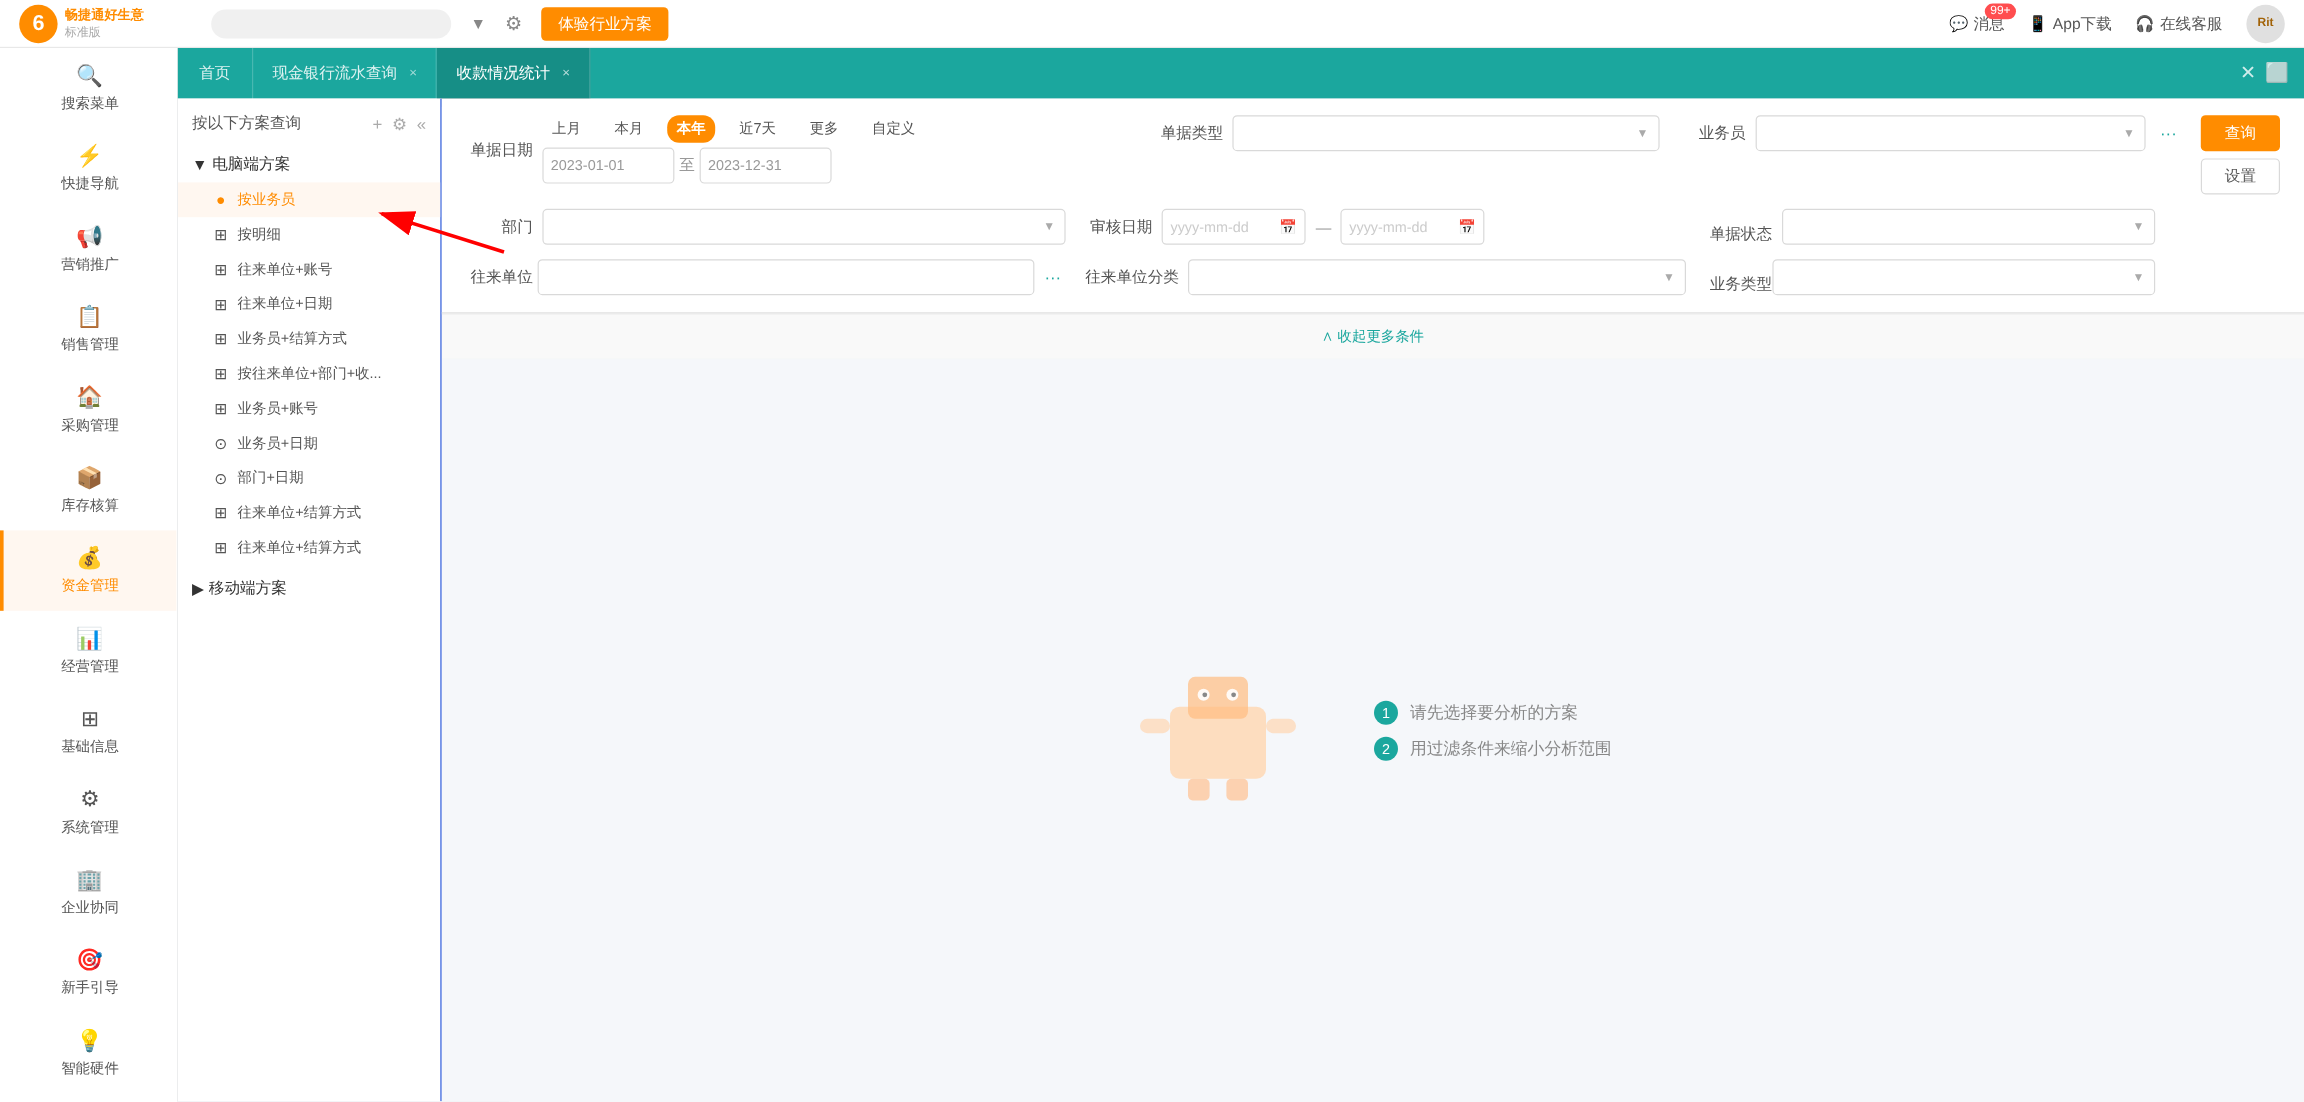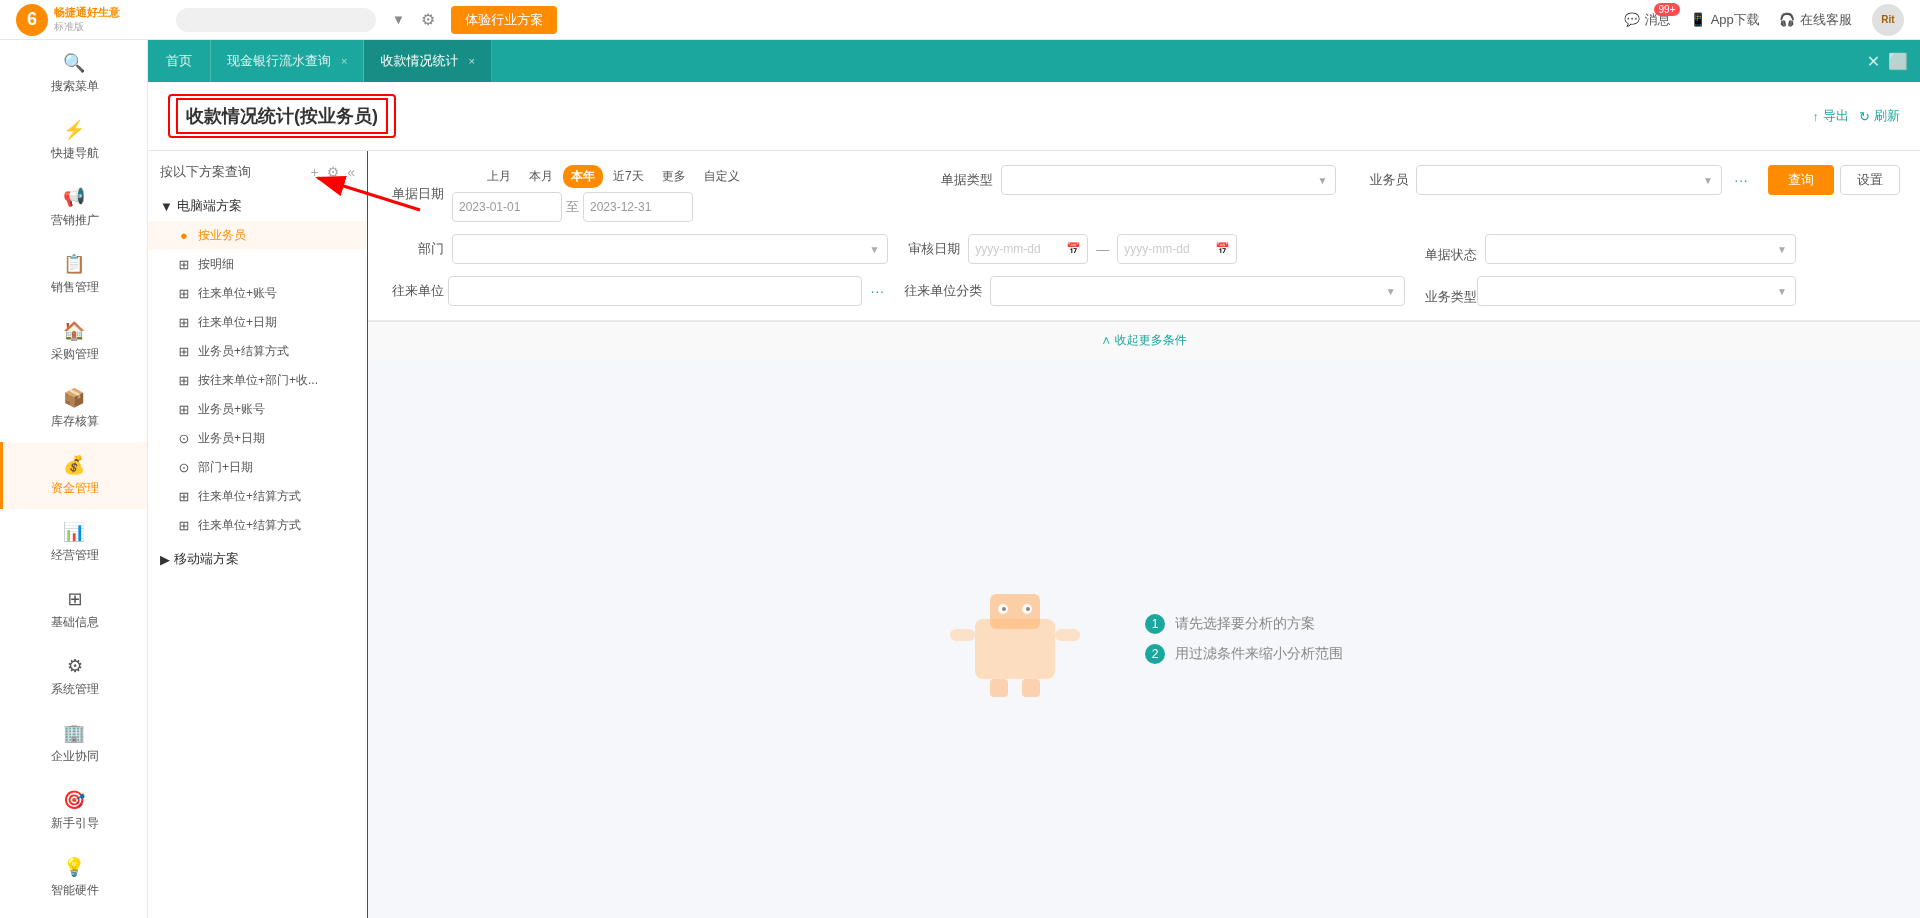--- a/index.html
+++ b/index.html
@@ -195,21 +195,21 @@
       padding: 0 6px;
       font-size: 12px;
       color: #999;
       outline: none;
       display: flex;
       align-items: center;
       justify-content: space-between;
     }
     .date-sep { color: #999; }
 
-    .date-shortcuts { display: flex; align-items: center; gap: 2px; flex-shrink: 0; margin-left: 27px; }
+    .date-shortcuts { display: flex; align-items: center; gap: 12px; flex-shrink: 0; }
     .date-shortcut {
       padding: 3px 8px;
       font-size: 12px;
       color: #555;
       cursor: pointer;
       border-radius: 3px;
     }
     .date-shortcut.active {
       background: #ff8c00;
       color: #fff;
@@ -427,35 +427,20 @@
         <div class="tab-item active">
           <span>收款情况统计</span>
           <span class="tab-close">×</span>
         </div>
         <div class="tab-bar-end">
           <span class="tab-bar-btn">✕</span>
           <span class="tab-bar-btn">⬜</span>
         </div>
       </div>
 
-      <div class="page-header">
-        <div class="red-box">
-          <span class="page-title">收款情况统计(按业务员)</span>
-        </div>
-        <div class="page-actions">
-          <div class="action-btn">
-            <span>↑</span>
-            <span>导出</span>
-          </div>
-          <div class="action-btn">
-            <span>↻</span>
-            <span>刷新</span>
-          </div>
-        </div>
-      </div>
 
       <div class="main-body">
 
         <div class="left-panel">
           <div class="panel-header">
             <span>按以下方案查询</span>
             <div class="panel-header-actions">
               <span class="panel-icon-btn">+</span>
               <span class="panel-icon-btn">⚙</span>
               <span class="panel-icon-btn">«</span>
@@ -561,21 +546,21 @@
 
               <div style="display:flex;align-items:center;gap:8px;flex:1.5;">
                 <span class="form-label">业务员</span>
                 <div class="select-control" style="flex:1;">
                   <span></span>
                   <span class="select-arrow">▼</span>
                 </div>
                 <span class="ellipsis-btn">···</span>
               </div>
 
-              <div style="display:flex;flex-direction:row;gap:6px;flex-shrink:0;">
+              <div style="display:flex;flex-direction:column;gap:6px;flex-shrink:0;">
                 <button class="query-btn">查询</button>
                 <button class="setting-btn">设置</button>
               </div>
             </div>
 
             <div style="display:flex;align-items:center;gap:16px;margin-top:12px;">
               <div style="display:flex;align-items:center;gap:8px;flex:2;">
                 <span class="form-label">部门</span>
                 <div class="select-control" style="flex:1;">
                   <span></span>

